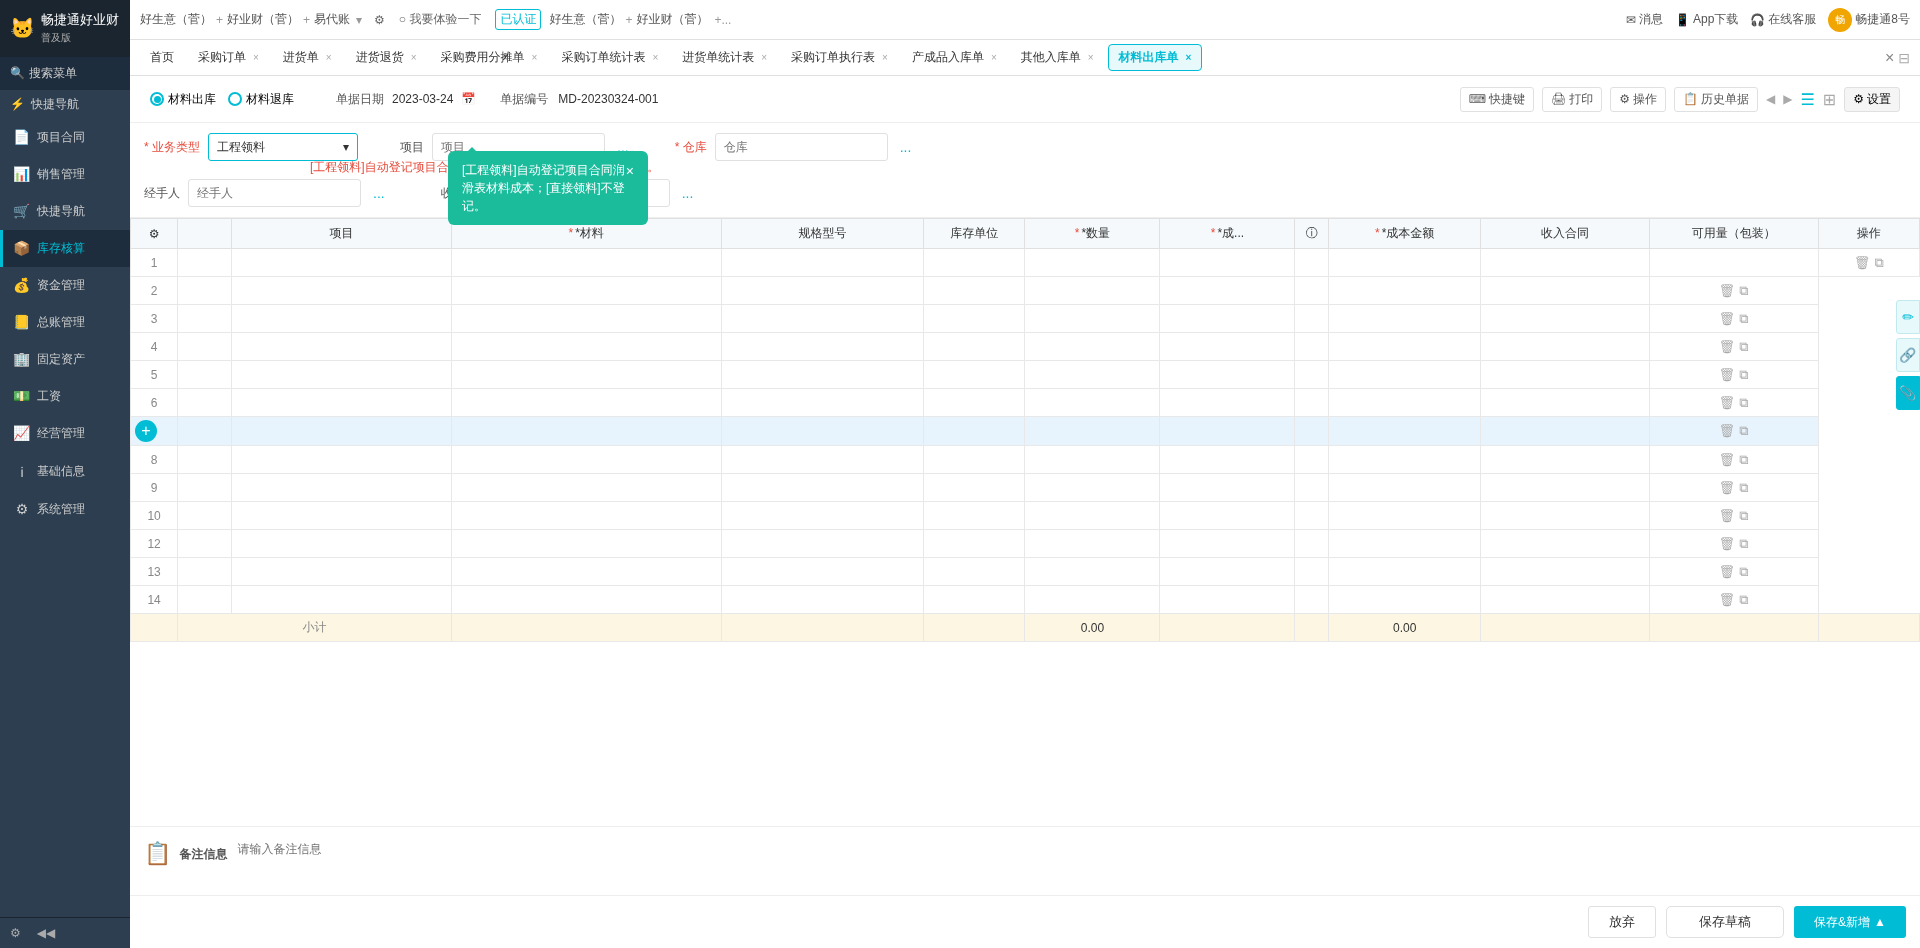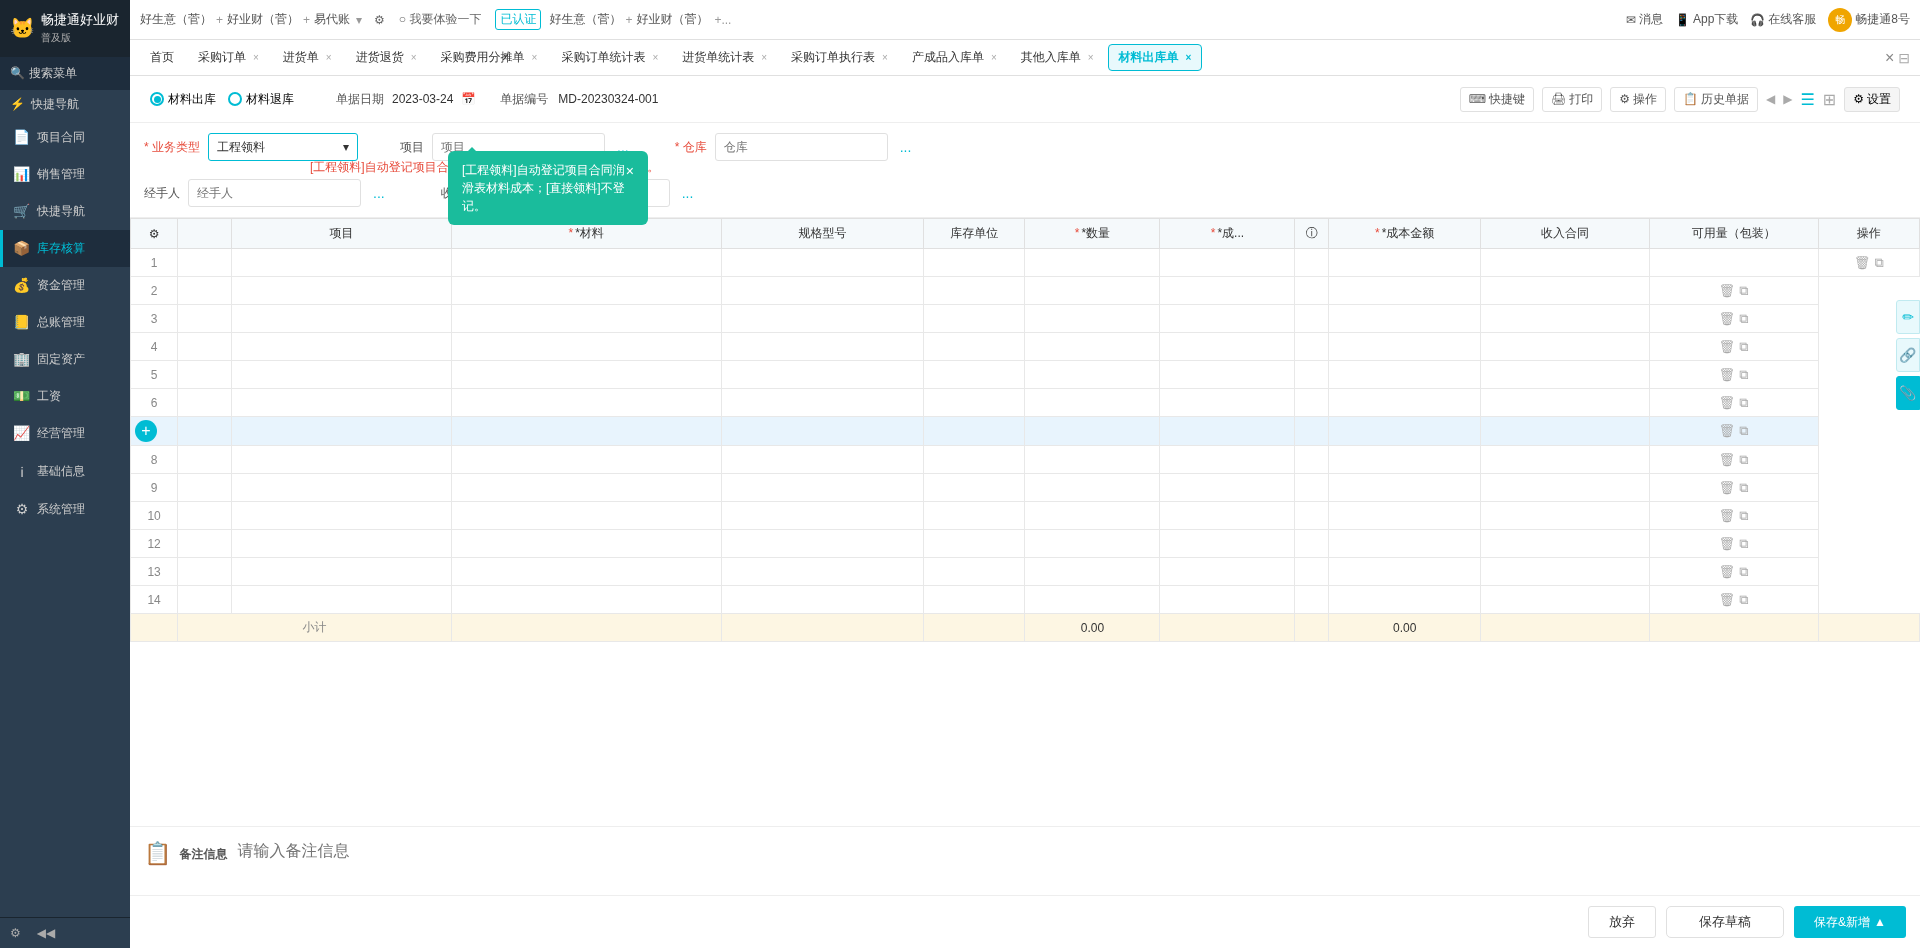--- a/index.html
+++ b/index.html
@@ -578,21 +578,21 @@
     </div>
 
     <div class="footer-area">
       <div class="footer-notes">
         <div style="display:flex;align-items:center;gap:8px;">
           <span style="color:#00bcd4;font-size:22px;">📋</span>
           <div>
             <div style="color:#555;font-size:12px;font-weight:bold;">备注信息</div>
           </div>
         </div>
-        <textarea class="notes-input" style="border: none; outline: none; resize: none; width: 600px; height: 40px; color: #8b5cf6; font-size: 16px;" placeholder="请输入备注信息"></textarea>
+        <textarea class="notes-input" style="border: none; outline: none; resize: none; width: 600px; height: 40px; color: #8b5cf6; font-size: 12px;" placeholder="请输入备注信息"></textarea>
       </div>
     </div>
 
     <div class="action-bar">
       <button class="btn-discard">放弃</button>
       <button class="btn-draft">保存草稿</button>
       <button class="btn-save">
         <span>保存&amp;新增</span>
         <span>▲</span>
       </button>

